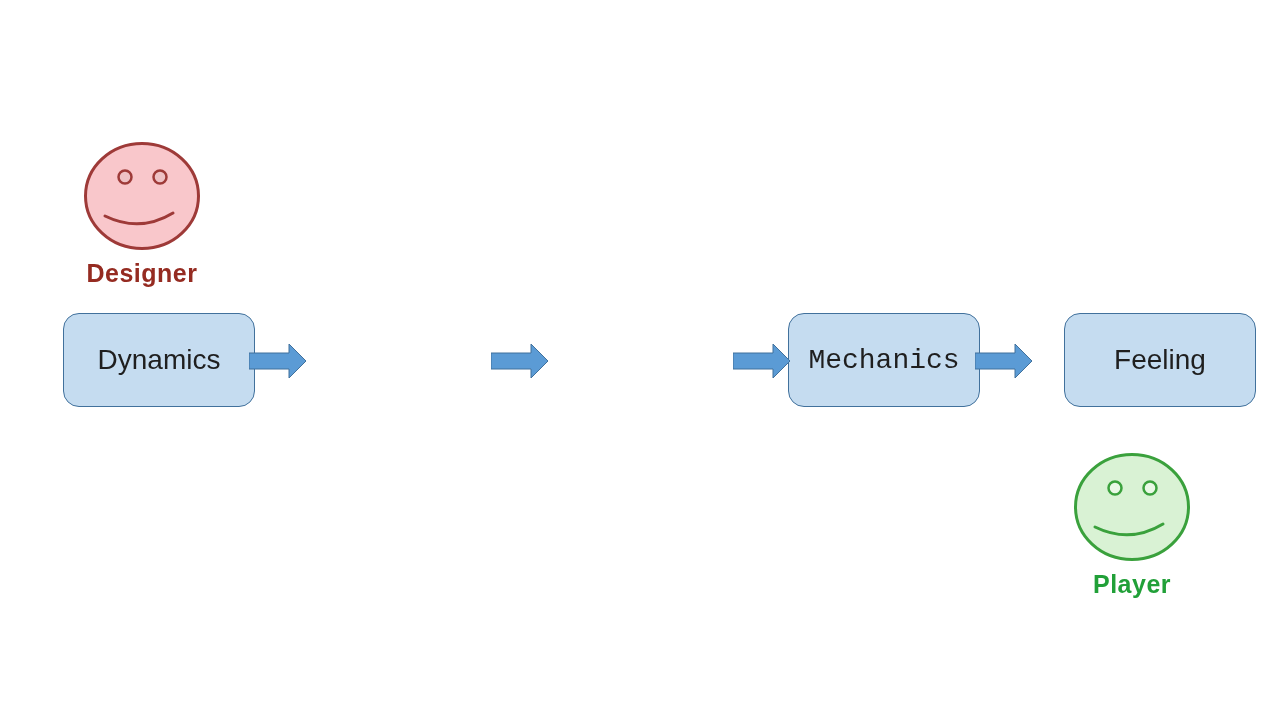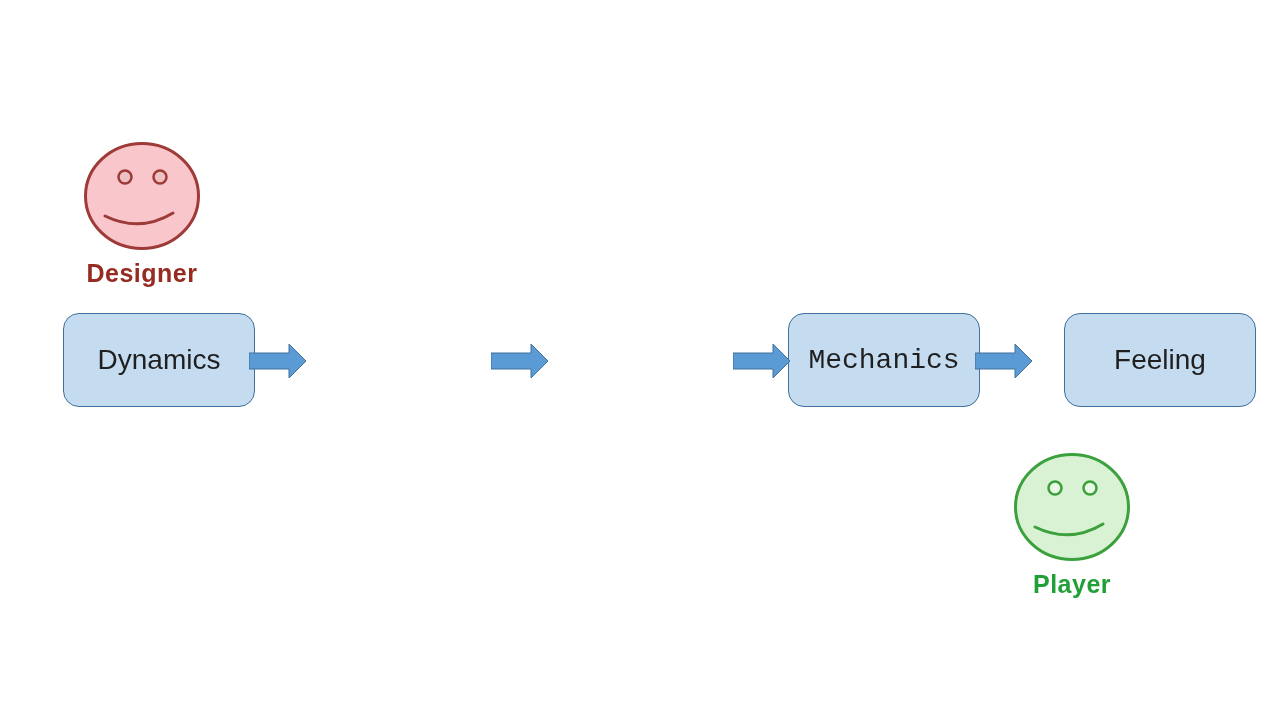--- a/index.html
+++ b/index.html
@@ -14,21 +14,21 @@
     height: 720px;
     background: #ffffff;
     overflow: hidden;
   }
   .actor {
     position: absolute;
     width: 124px;
     text-align: center;
   }
   .actor-designer { left: 80px; top: 141px; }
-  .actor-player  { left: 1010px; top: 452px; }
+  .actor-player  { left: 1070px; top: 452px; }
   .actor svg { display: block; margin: 0 auto; }
   .actor-label {
     margin-top: 8px;
     font-size: 25px;
     font-weight: bold;
     letter-spacing: 0.5px;
   }
   .designer-label { color: var(--designer_label, #952b21); }
   .player-label   { color: var(--player_label, #21a038); }
 

